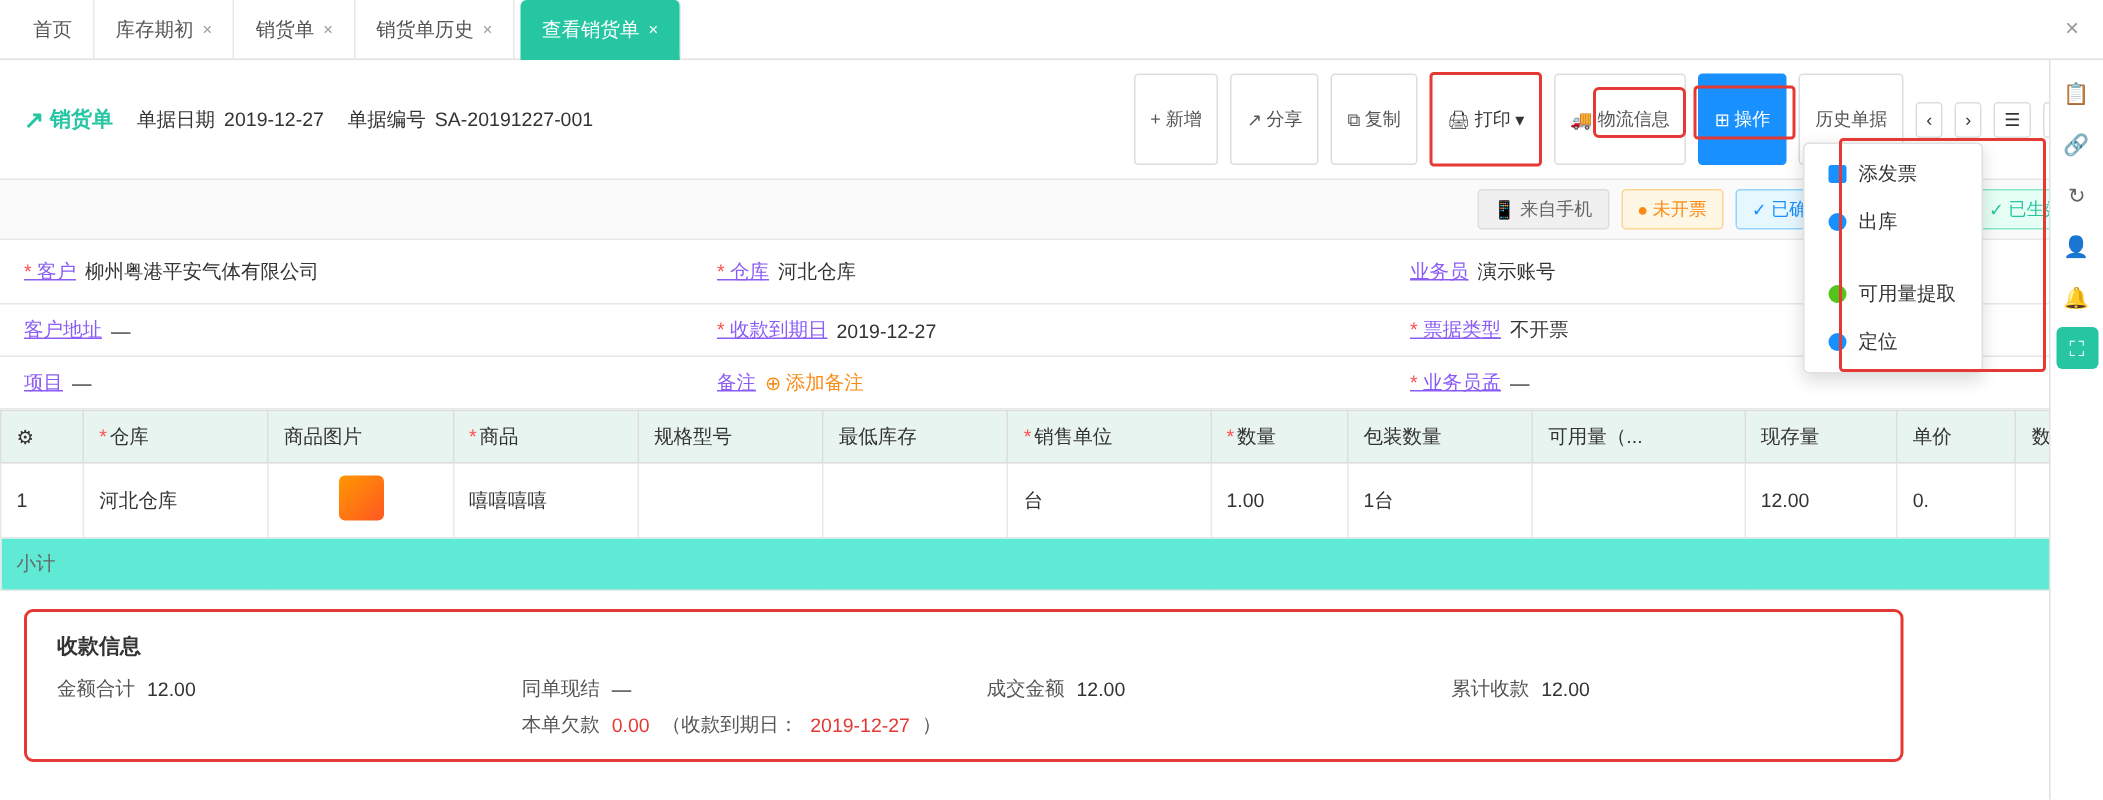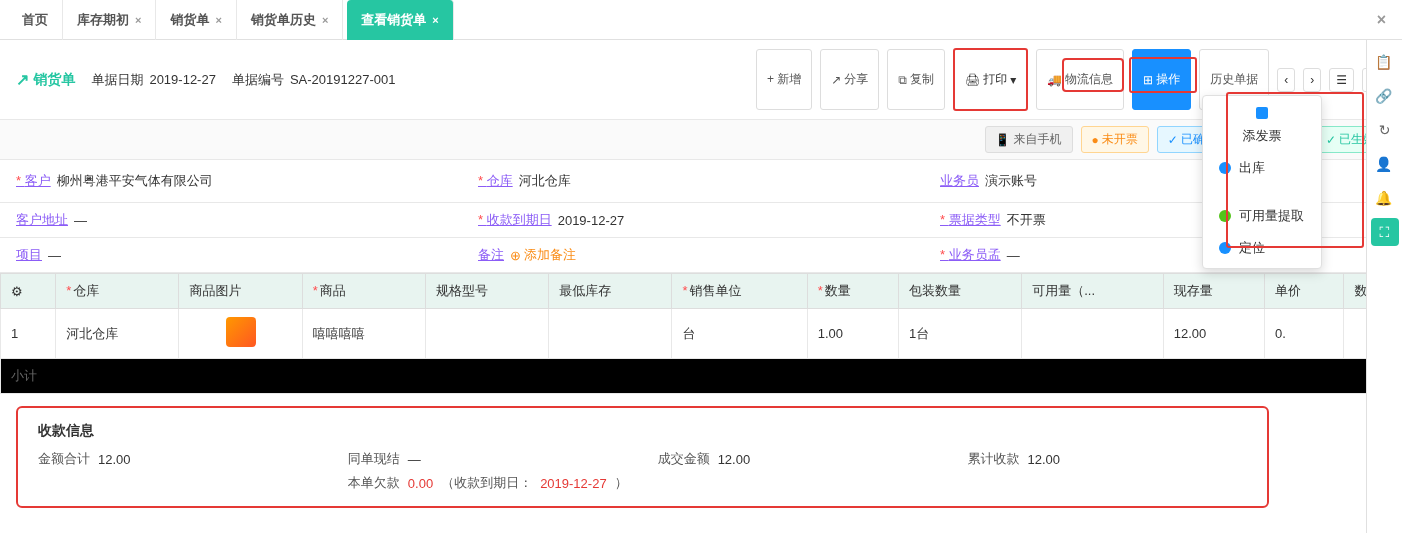--- a/index.html
+++ b/index.html
@@ -1,21 +1,21 @@
 <!DOCTYPE html>
 <html><head>
   <meta charset="utf-8">
   <style>
     * { box-sizing: border-box; margin: 0; padding: 0; }
     body { font-family: 'Microsoft YaHei', Arial, sans-serif; font-size: 13px; background: #f5f5f5; color: #333; overflow: hidden; }
 
     
     .tab-bar {
       display: flex; align-items: center; background: #fff; border-bottom: 1px solid #e0e0e0;
-      padding: 0 8px; height: 40px; position: relative; font-weight: bold;
+      padding: 0 8px; height: 40px; position: relative;
     }
     .tab-item {
       display: flex; align-items: center; padding: 0 14px; height: 40px; cursor: pointer;
       font-size: 13px; color: #555; border-right: 1px solid #e8e8e8; white-space: nowrap;
       position: relative;
     }
     .tab-item .tab-close {
       margin-left: 6px; color: #999; font-size: 11px; cursor: pointer;
     }
     .tab-item.highlight {
@@ -82,21 +82,21 @@
     .add-note-btn { display: inline-flex; align-items: center; gap: 3px; color: #fa8c16; cursor: pointer; font-size: 13px; }
 
     
     .table-section { overflow-x: auto; }
     .data-table { width: 100%; border-collapse: collapse; font-size: 13px; }
     .data-table thead tr { background: #e8f4f0; }
     .data-table thead th { padding: 8px 10px; text-align: left; font-weight: 500; color: #333; border: 1px solid #ddd; white-space: nowrap; }
     .data-table thead th .required { color: #ff4d4f; margin-right: 2px; }
     .data-table tbody tr { background: #fff; }
     .data-table tbody td { padding: 8px 10px; border: 1px solid #e8e8e8; color: #333; }
-    .data-table .subtotal-row td { background: #000000; font-weight: 500; color: #666; }
+    .data-table .subtotal-row td { background: #5eead4; font-weight: 500; color: #666; }
     .settings-icon-cell { text-align: center; }
     .product-img { width: 30px; height: 30px; background: linear-gradient(135deg, #ff9800 0%, #ff5722 100%); border-radius: 4px; display: inline-block; }
 
     
     .bottom-section { display: flex; padding: 12px 16px; gap: 20px; }
     .receipt-info-box {
       border: 2px solid #e53935; border-radius: 6px; padding: 14px 20px; min-width: 520px;
     }
     .receipt-title { font-size: 14px; font-weight: 600; color: #333; margin-bottom: 10px; }
     .receipt-grid { display: grid; grid-template-columns: 1fr 1fr 1fr 1fr; gap: 6px 30px; }
@@ -342,21 +342,21 @@
           <span class="receipt-value red">0.00</span>
           <span class="receipt-label">（收款到期日：</span>
           <span class="receipt-value red">2019-12-27</span>
           <span class="receipt-label">）</span>
         </div>
       </div>
     </div>
   </div>
 
   <div class="dropdown-overlay">
-    <div style="display:flex;align-items:center;gap:8px;padding:7px 16px;cursor:pointer;flex-direction:column;">
+    <div style="display:flex;align-items:center;gap:8px;padding:7px 16px;cursor:pointer;">
       <span style="display:inline-block;width:12px;height:12px;background:#1890ff;border-radius:2px;"></span>
       <span>添发票</span>
     </div>
     <div style="display:flex;align-items:center;gap:8px;padding:7px 16px;cursor:pointer;">
       <span style="display:inline-block;width:12px;height:12px;background:#1890ff;border-radius:50%;"></span>
       <span>出库</span>
     </div>
     <div style="display:flex;align-items:center;gap:8px;padding:7px 16px;cursor:pointer;margin-top:16px;">
       <span style="display:inline-block;width:12px;height:12px;background:#52c41a;border-radius:50%;"></span>
       <span>可用量提取</span>

